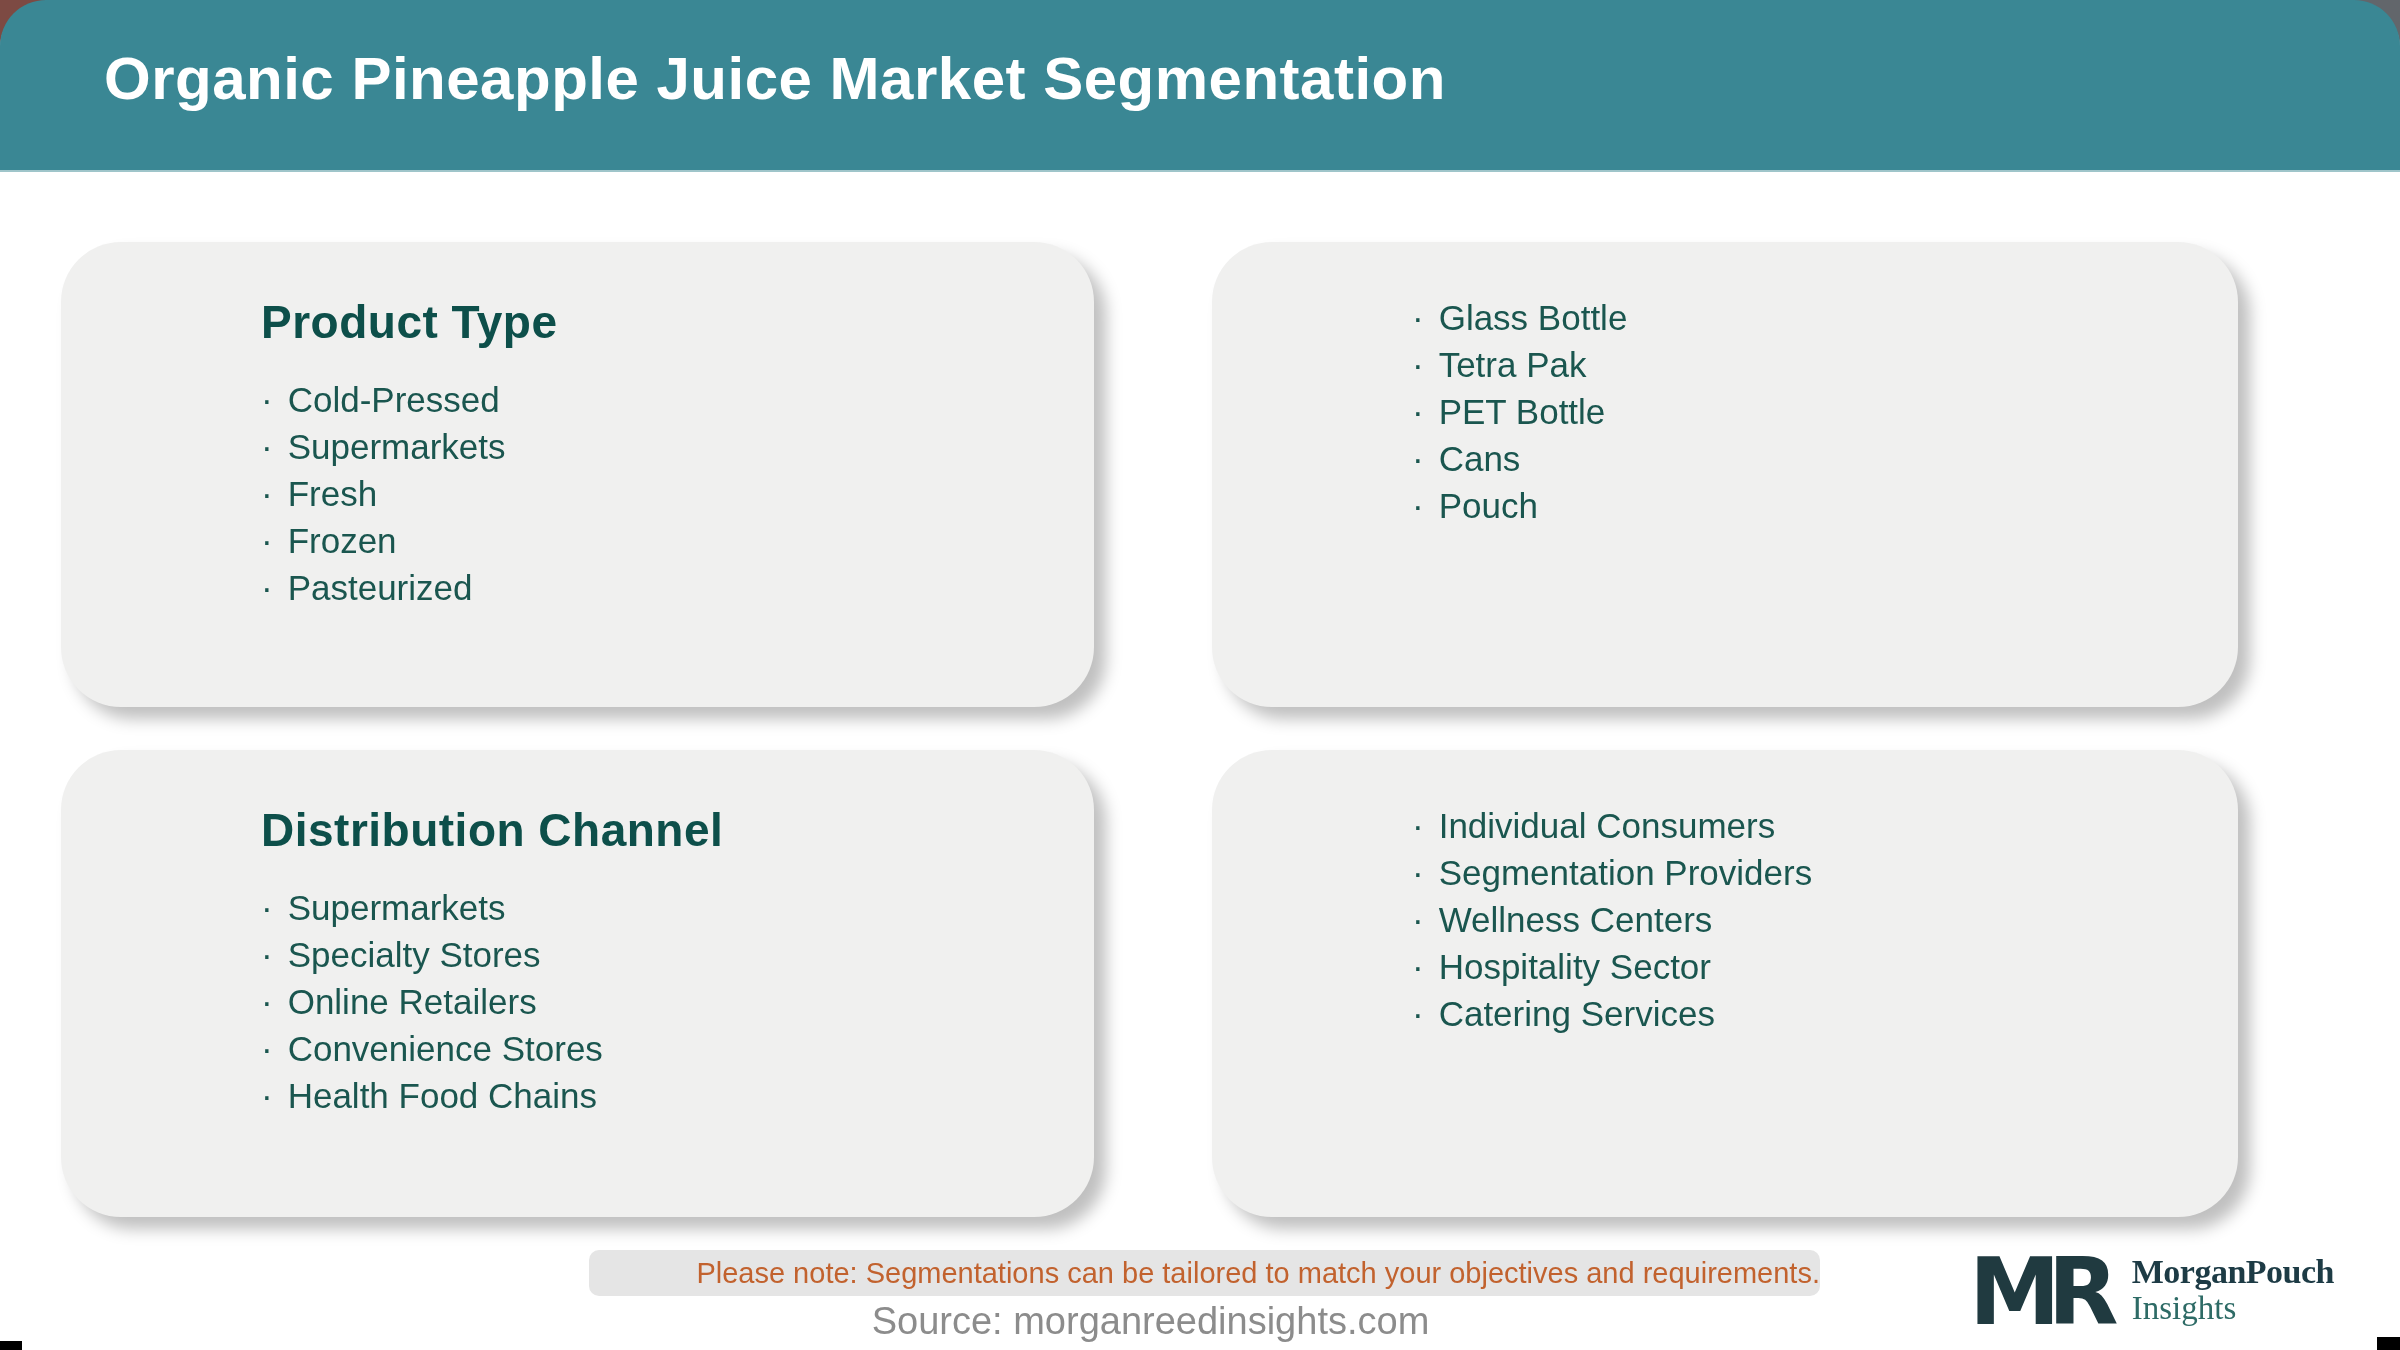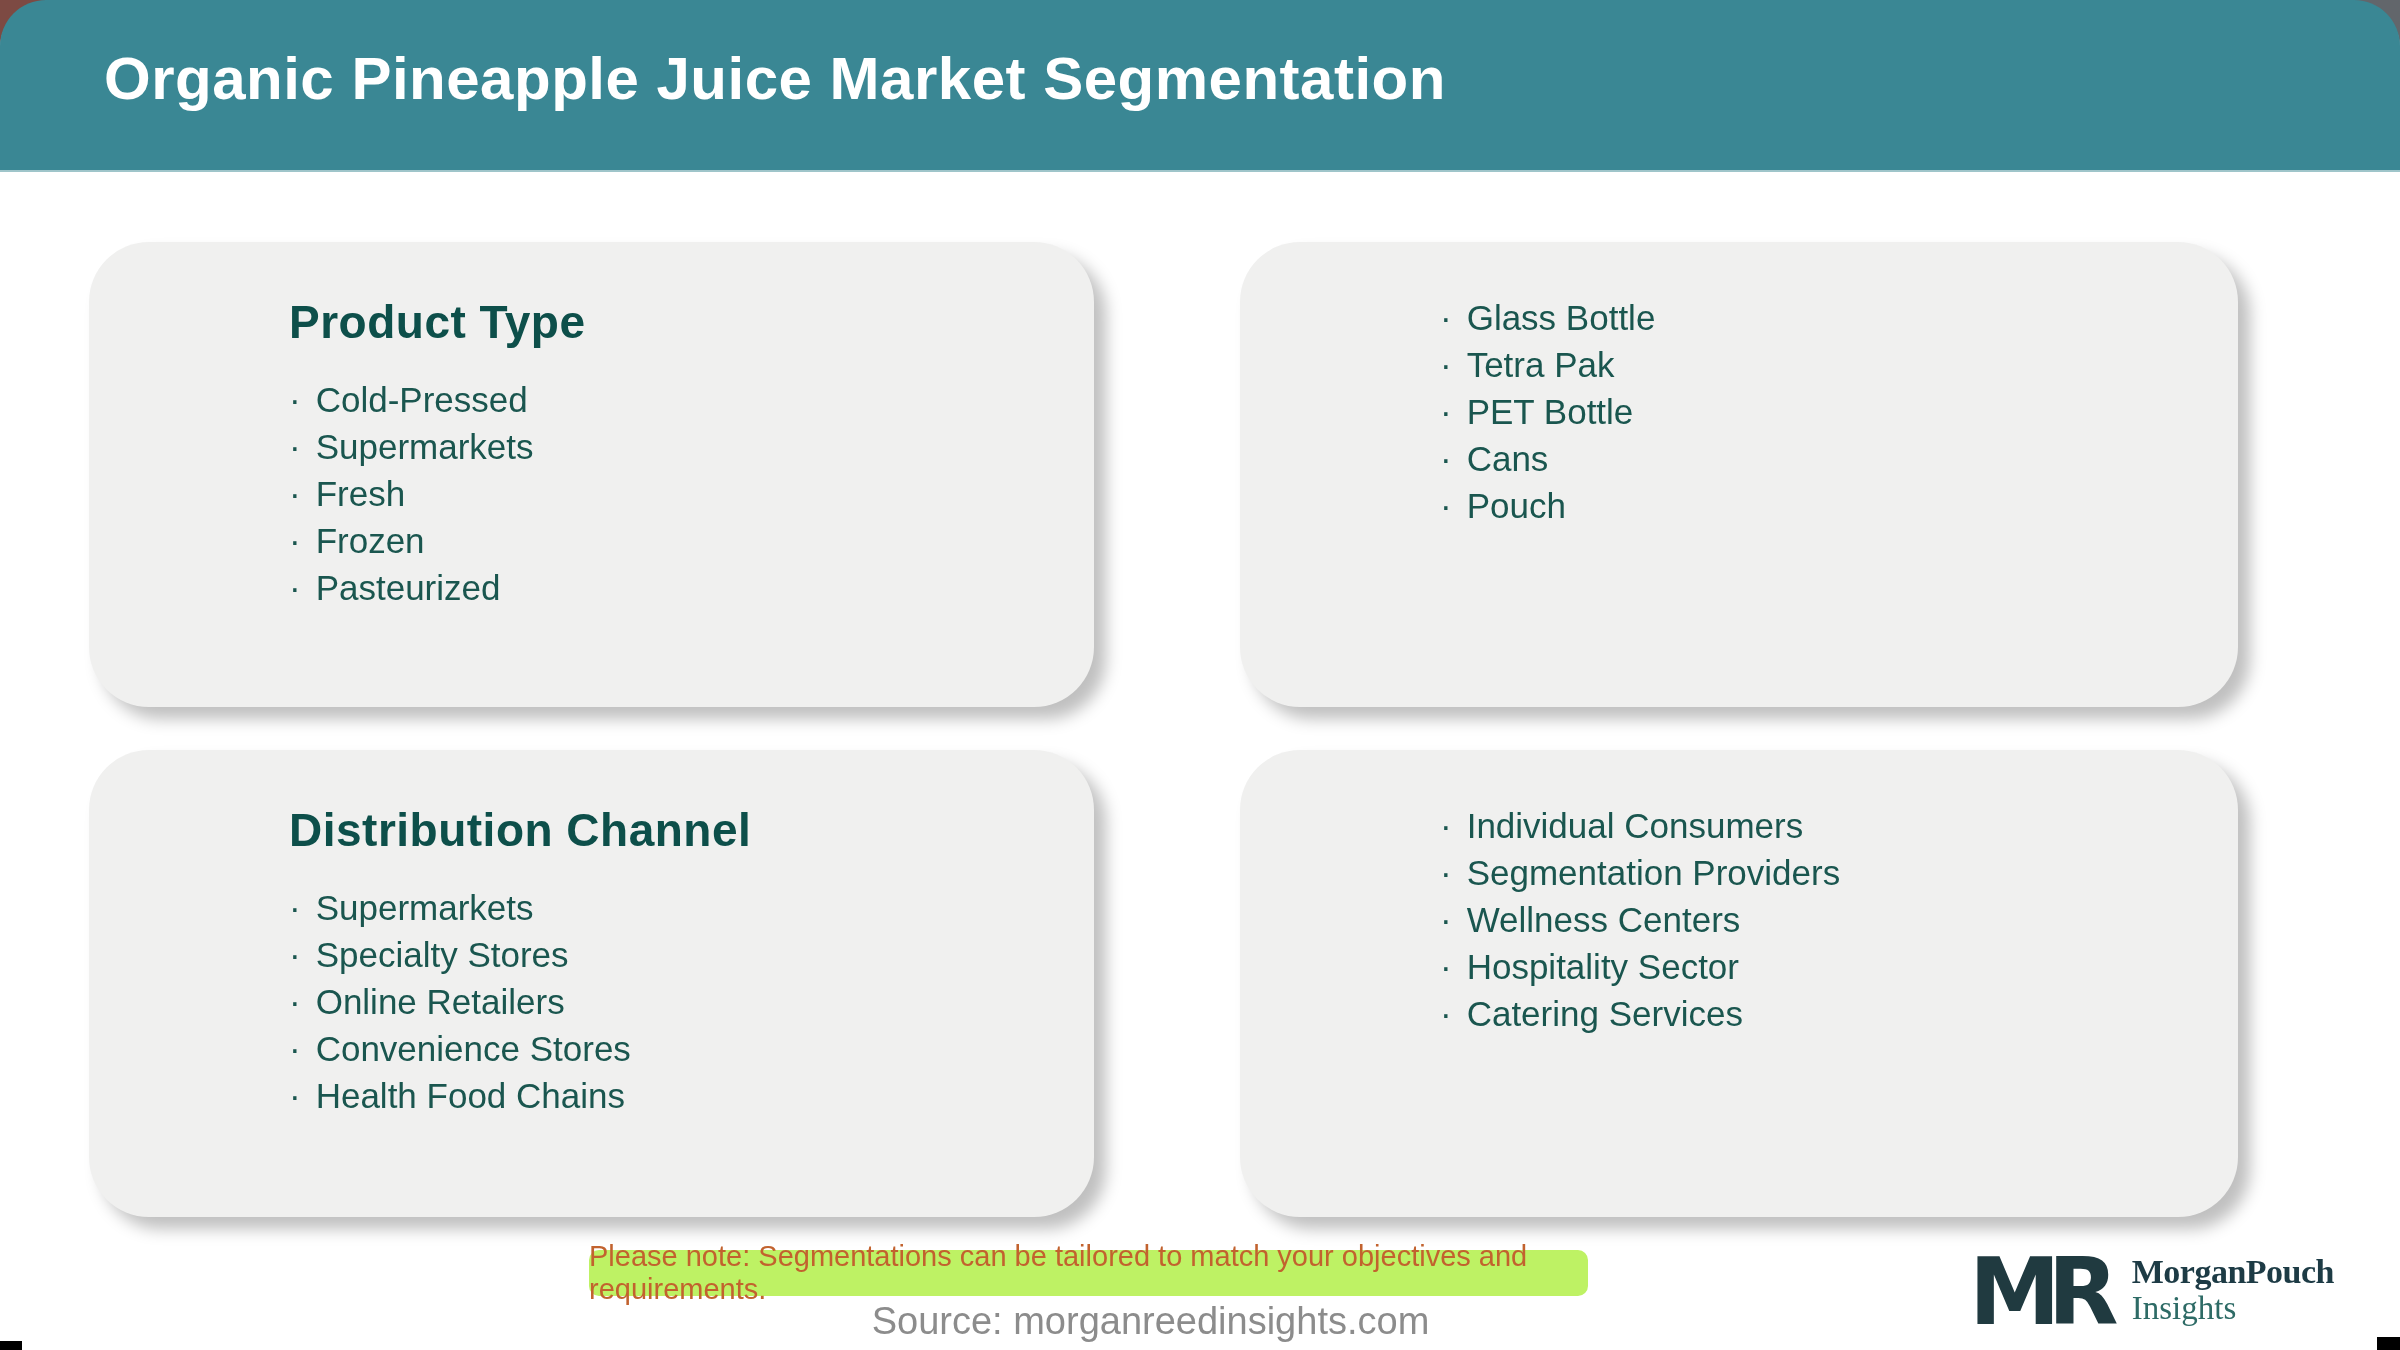--- a/index.html
+++ b/index.html
@@ -24,37 +24,37 @@
   }
 
   .cards-grid{
     position:absolute;left:61px;top:242px;z-index:1;
     display:grid;grid-template-columns:1033px 1026px;grid-template-rows:465px 467px;
     column-gap:118px;row-gap:43px;
   }
   .card{
     background:#f0f0ef;border-radius:60px;
     box-shadow:12px 12px 16px rgba(0,0,0,0.25);
-    padding:52px 50px 0 200px;box-sizing:border-box;margin-left:28px;
+    padding:52px 50px 0 200px;box-sizing:border-box;
   }
   .card-title{
     margin:0 0 26px 0;font-size:46px;line-height:56px;font-weight:bold;
     color:#0d4f4a;letter-spacing:0.5px;
   }
   .card-list{list-style:none;margin:0;padding:0;}
   .card-list li{
     display:flex;align-items:baseline;
     font-size:35px;line-height:47px;color:#1a564f;
   }
   .bullet{margin-right:15px;}
 
   .note-banner{
-    position:absolute;left:589px;top:1250px;width:999px;height:46px;
-    background:#bef264;border-radius:10px;z-index:1;
-    display:flex;align-items:center;justify-content:flex-start;
+    position:absolute;left:589px;top:1250px;width:1231px;height:46px;
+    background:#e5e5e5;border-radius:10px;z-index:1;
+    display:flex;align-items:center;justify-content:flex-end;
   }
   .note-banner span{font-size:29px;color:#c2622e;}
 
   .source-text{
     position:absolute;left:540px;top:1300px;width:1221px;z-index:1;
     text-align:center;font-size:38px;color:#8c8c8c;
   }
 
   .logo{
     position:absolute;right:66px;top:1256px;z-index:2;

